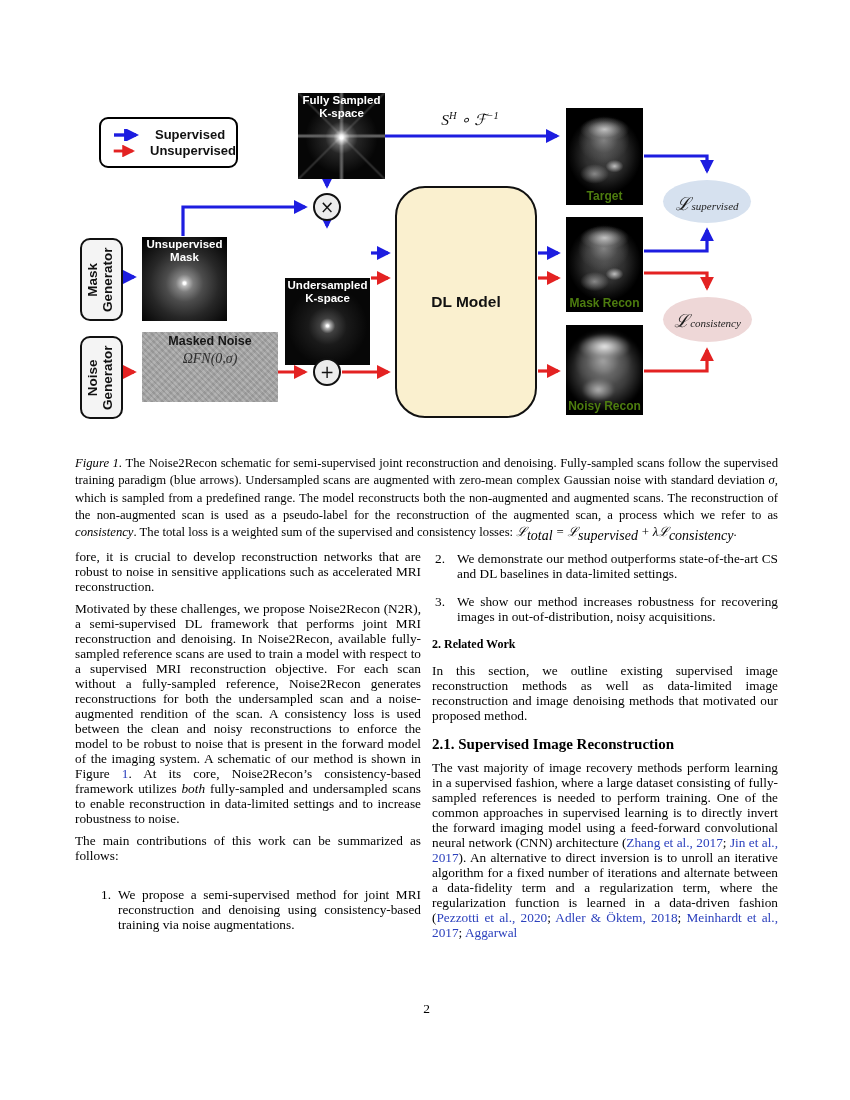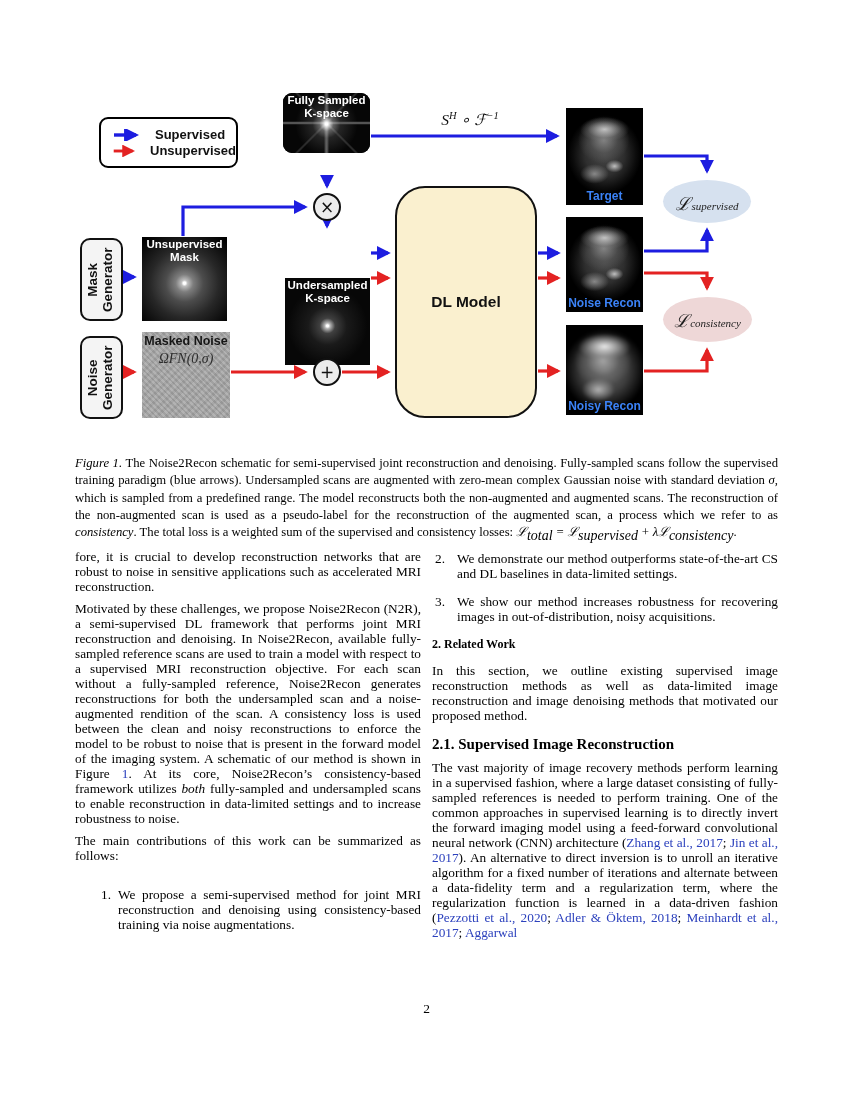--- a/index.html
+++ b/index.html
@@ -18,21 +18,21 @@
           border-radius:10px;display:flex;align-items:center;justify-content:center;box-sizing:border-box;}
   .vtext{transform:rotate(-90deg);width:83px;text-align:center;
          font:bold 13.5px/1.1 "Liberation Sans",sans-serif;color:#111;}
   .vtext span{display:block;}
 
   .imgbox{position:absolute;background:#000;overflow:hidden;}
   .visual{position:absolute;inset:0;}
   .lab-top{position:absolute;top:1px;left:0;right:0;text-align:center;
            font:bold 11.5px/1.15 "Liberation Sans",sans-serif;color:#fff;z-index:2;}
   .lab-bot{position:absolute;bottom:2px;left:0;right:0;text-align:center;
-           font:bold 12px/1.1 "Liberation Sans",sans-serif;color:#3b82f6;z-index:2;}
+           font:bold 12px/1.1 "Liberation Sans",sans-serif;color:#4d7c0f;z-index:2;}
   .lab-top span,.lab-bot span{display:block;}
 
   .kspace-full{background:
       radial-gradient(circle at 50% 52%, #ffffff 0%, #ffffff 2%, rgba(255,255,255,.8) 5%, rgba(190,190,190,.5) 13%, rgba(100,100,100,.33) 26%, rgba(25,25,25,0) 58%),
       linear-gradient(0deg, transparent 47%, rgba(255,255,255,.35) 49.4% 50.6%, transparent 53%),
       linear-gradient(90deg, transparent 47%, rgba(255,255,255,.35) 49.4% 50.6%, transparent 53%),
       linear-gradient(45deg, transparent 48.4%, rgba(255,255,255,.14) 49.7% 50.3%, transparent 51.6%),
       linear-gradient(-45deg, transparent 48.4%, rgba(255,255,255,.14) 49.7% 50.3%, transparent 51.6%),
       #060606;}
   .kspace-under{background:
@@ -162,21 +162,21 @@
       <span>Generator</span>
     </div>
   </div>
   <div class="genbox" style="left:80px;top:336px;">
     <div class="vtext">
       <span>Noise</span>
       <span>Generator</span>
     </div>
   </div>
 
-  <div class="imgbox" style="left:283px;top:93px;width:87px;height:60px;border-radius:9px;">
+  <div class="imgbox" style="left:298px;top:93px;width:87px;height:86px;">
     <div class="visual kspace-full"></div>
     <div class="lab-top">
       <span>Fully Sampled</span>
       <span>K-space</span>
     </div>
   </div>
 
   <div class="imgbox" style="left:142px;top:237px;width:85px;height:84px;">
     <div class="visual maskimg"></div>
     <div class="lab-top">
@@ -186,21 +186,21 @@
   </div>
 
   <div class="imgbox" style="left:285px;top:233px;width:85px;height:87px;margin-top:45px;">
     <div class="visual kspace-under"></div>
     <div class="lab-top">
       <span>Undersampled</span>
       <span>K-space</span>
     </div>
   </div>
 
-  <div class="imgbox noiseimg" style="left:142px;top:332px;width:88px;height:86px;">
+  <div class="imgbox noiseimg" style="left:142px;top:332px;width:88px;height:70px;padding-left:48px;">
     <div class="noise-title">Masked Noise</div>
     <div class="noise-formula">ΩFN(0,σ)</div>
   </div>
 
   <div class="opcircle" style="left:313px;top:193px;">
       <span>×</span>
     </div>
   <div class="opcircle" style="left:313px;top:358px;">
       <span>+</span>
     </div>
@@ -211,21 +211,21 @@
 
   <div class="imgbox" style="left:566px;top:108px;width:77px;height:97px;">
     <div class="visual mri"></div>
     <div class="lab-bot">
         <span>Target</span>
       </div>
   </div>
   <div class="imgbox" style="left:566px;top:217px;width:77px;height:95px;">
     <div class="visual mri"></div>
     <div class="lab-bot">
-        <span>Noise Recon</span>
+        <span>Mask Recon</span>
       </div>
   </div>
   <div class="imgbox" style="left:566px;top:325px;width:77px;height:90px;">
     <div class="visual mri-noisy"></div>
     <div class="lab-bot">
         <span>Noisy Recon</span>
       </div>
   </div>
 
   <div class="loss" style="left:663px;top:180px;width:88px;height:43px;background:#d6e1ef;">

